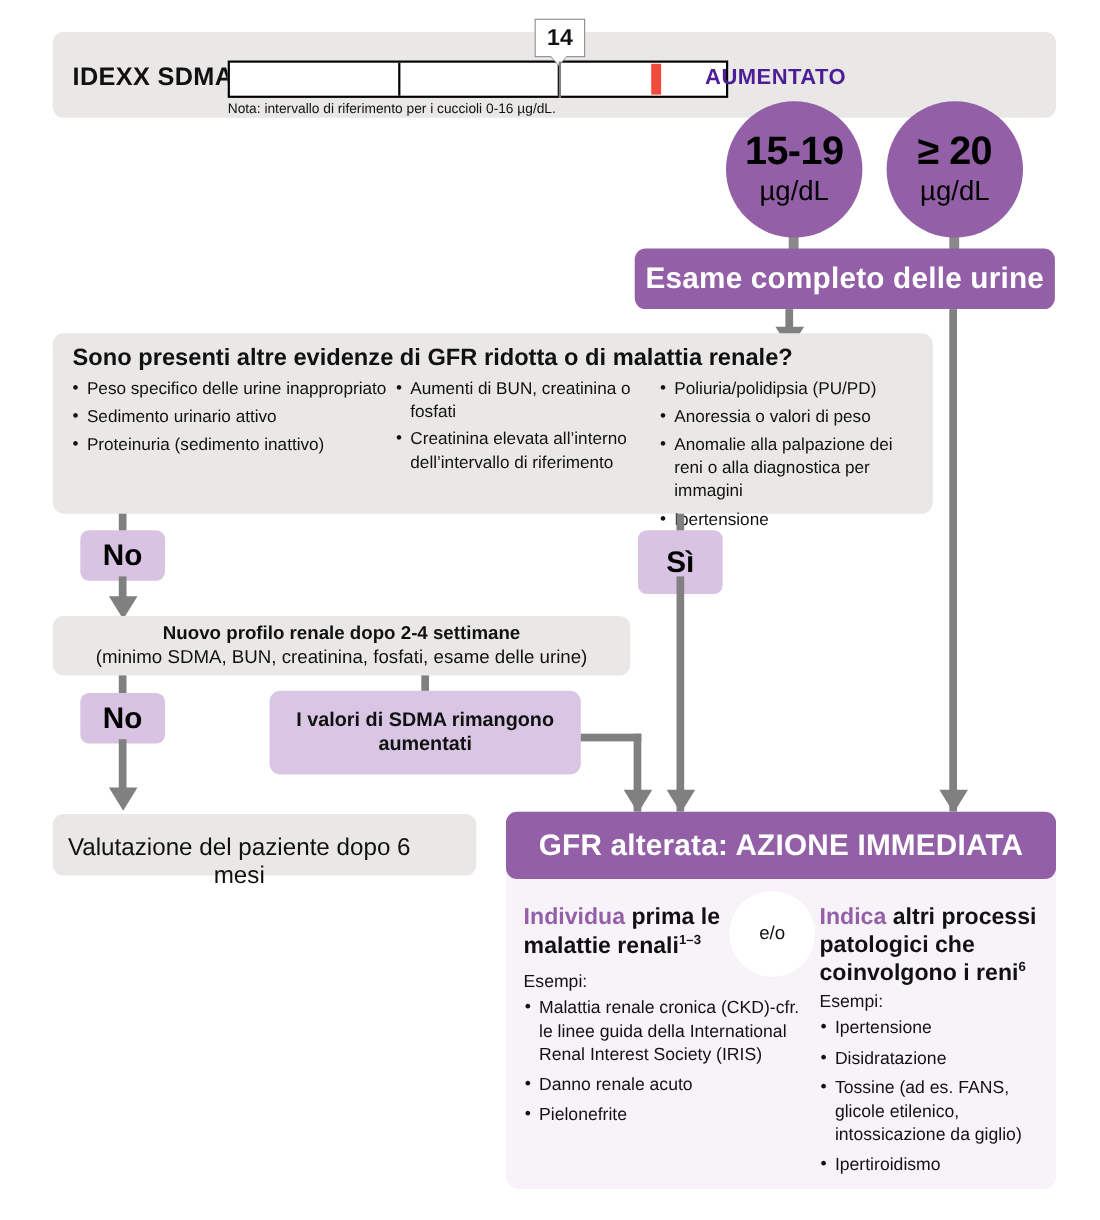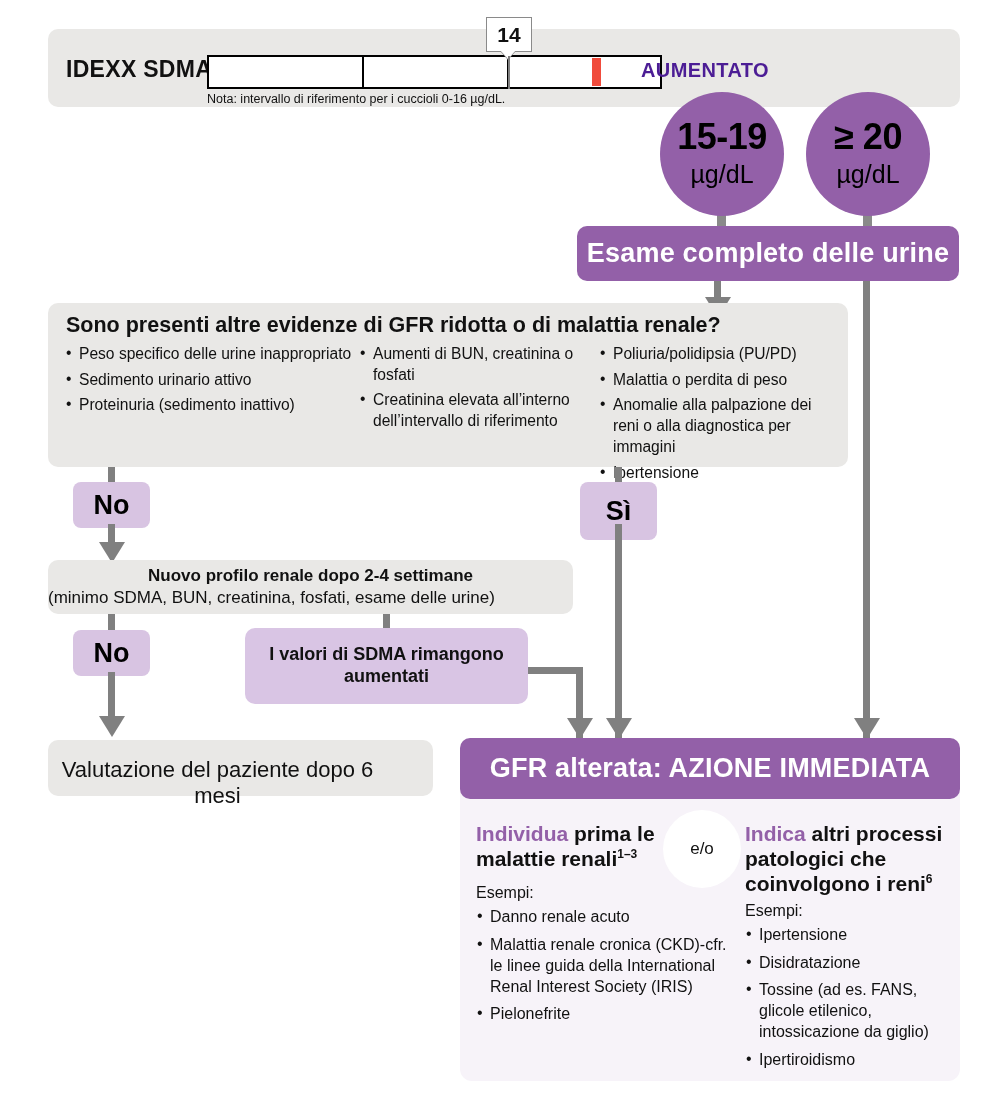--- a/index.html
+++ b/index.html
@@ -67,21 +67,21 @@
   .ev-col li{position:relative;padding-left:13px;margin-bottom:5px;}
   .ev-col li::before{content:"•";position:absolute;left:0;top:-1px;}
 
   
   #chip-no1{left:73px;top:482px;width:77px;height:46px;}
   #chip-si{left:580px;top:482px;width:77px;height:58px;}
   #chip-no2{left:73px;top:630px;width:77px;height:46px;}
 
   #renal-box{left:48px;top:560px;width:525px;height:54px;}
   #renal-l1{left:48px;top:566px;width:525px;text-align:center;font-size:17px;font-weight:bold;}
-  #renal-l2{left:48px;top:588px;width:525px;text-align:left;font-size:17px;}
+  #renal-l2{left:48px;top:588px;width:525px;text-align:center;font-size:17px;}
 
   #sdma-box{left:245px;top:628px;width:283px;height:76px;}
 
   #valut-box{left:48px;top:740px;width:385px;height:56px;}
   #valut-text{left:48px;top:757px;width:339px;text-align:center;font-size:22px;font-weight:normal;}
 
   
   #bottom-panel{left:460px;top:738px;width:500px;height:343px;background:#f7f3f9;border-radius:12px;}
   #gfr-bar{left:460px;top:738px;width:500px;height:61px;font-size:27px;letter-spacing:.2px;}
   #eo-circle{left:663px;top:810px;width:78px;height:78px;border-radius:50%;background:#fff;
@@ -152,21 +152,21 @@
 <div class="ev-col" style="left:360px;top:344px;width:218px;">
   <ul>
     <li>Aumenti di BUN, creatinina o fosfati</li>
     <li>Creatinina elevata all’interno dell’intervallo di riferimento</li>
   </ul>
 </div>
 
 <div class="ev-col" style="left:600px;top:344px;width:240px;">
   <ul>
     <li>Poliuria/polidipsia (PU/PD)</li>
-    <li>Malattia o perdita di peso</li>
+    <li>Anoressia o valori di peso</li>
     <li>Anomalie alla palpazione dei reni o alla diagnostica per immagini</li>
     <li>Ipertensione</li>
   </ul>
 </div>
 
 <div class="abs vline" style="left:108px;top:467px;height:20px;"></div>
 <div class="abs lav-chip" id="chip-no1">No</div>
 <div class="abs vline" style="left:108px;top:524px;height:24px;"></div>
 <div class="abs arrowhead" style="left:99px;top:542px;"></div>
 
@@ -201,22 +201,22 @@
 <div class="abs" id="eo-circle">
   <span>e/o</span>
 </div>
 
 <div class="col-head" style="left:476px;top:822px;width:180px;">
   <span class="accent">Individua</span><span> prima le malattie renali</span><sup>1–3</sup>
 </div>
 <div class="col-body" style="left:476px;top:882px;width:260px;">
   <div class="esempi">Esempi:</div>
   <ul>
+    <li>Malattia renale cronica (CKD)-cfr. le linee guida della International Renal Interest Society (IRIS)</li>
     <li>Danno renale acuto</li>
-    <li>Malattia renale cronica (CKD)-cfr. le linee guida della International Renal Interest Society (IRIS)</li>
     <li>Pielonefrite</li>
   </ul>
 </div>
 
 <div class="col-head" style="left:745px;top:822px;width:200px;">
   <span class="accent">Indica</span><span> altri processi patologici che coinvolgono i reni</span><sup>6</sup>
 </div>
 <div class="col-body" style="left:745px;top:900px;width:205px;">
   <div class="esempi">Esempi:</div>
   <ul>

